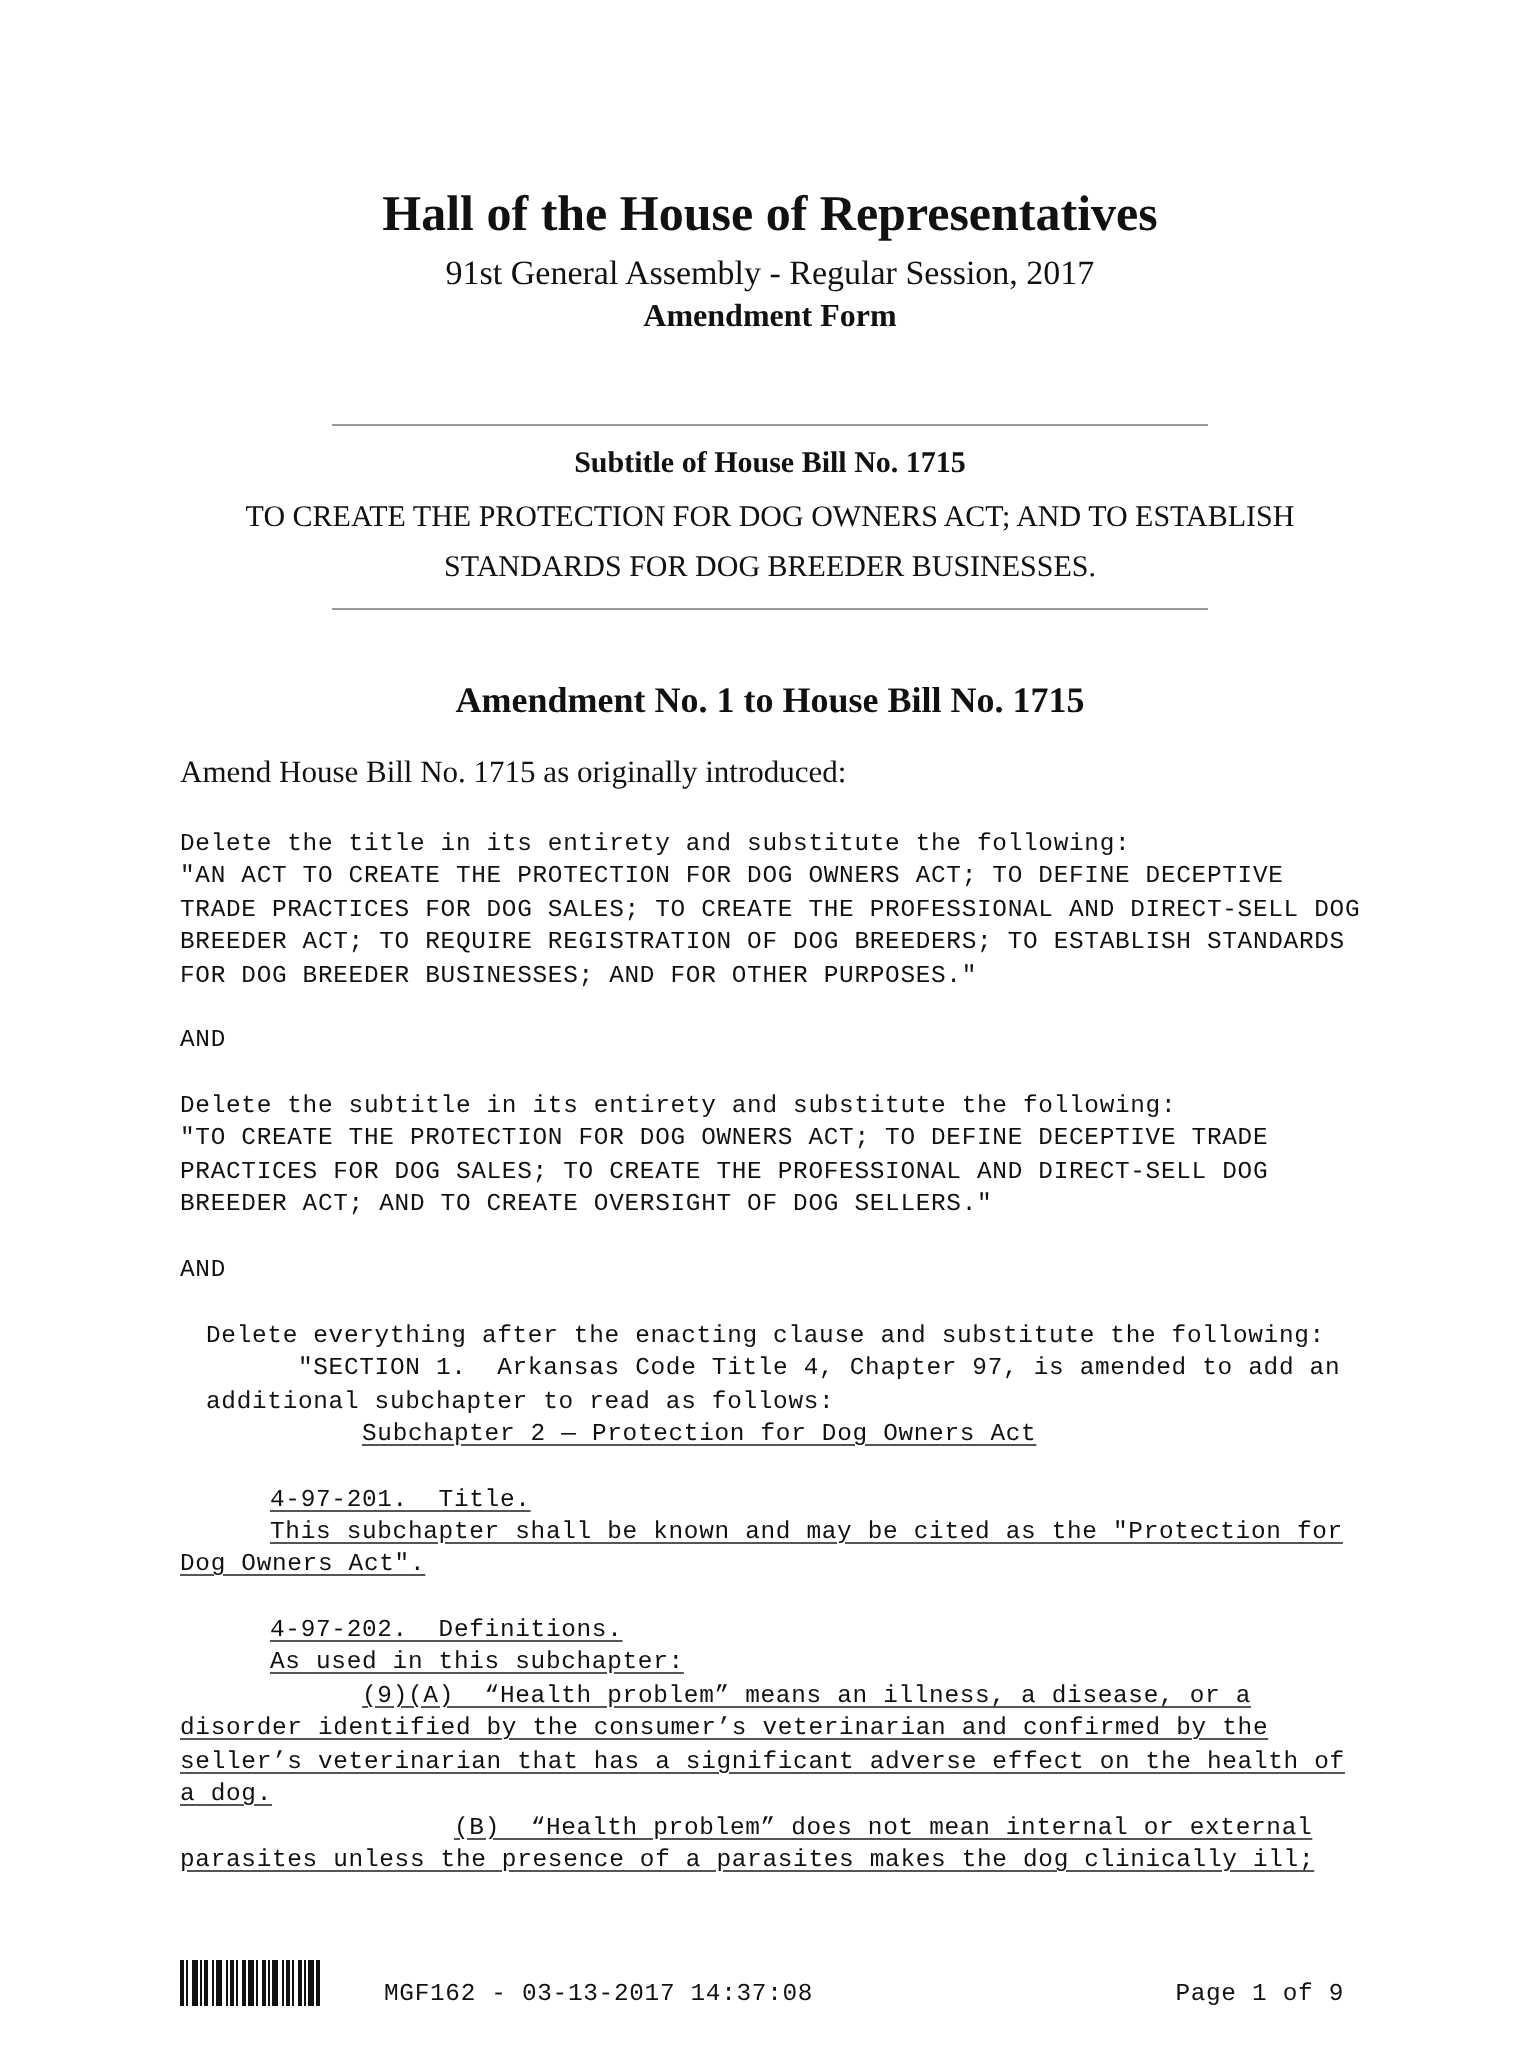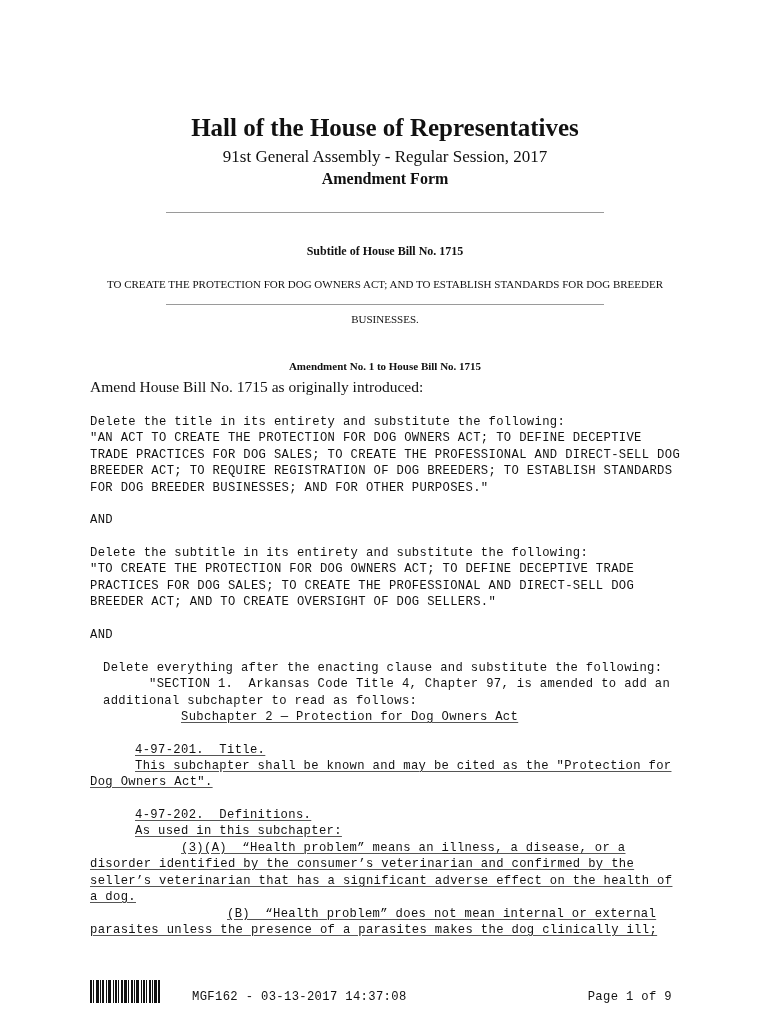--- a/index.html
+++ b/index.html
@@ -1,28 +1,28 @@
 <!DOCTYPE html>
 <html><head>
 <meta charset="utf-8">
 <style>
   html, body { margin:0; padding:0; background:#ffffff; }
   body { width:770px; height:1024px; position:relative; overflow:hidden; color:#111; }
   .serif { font-family:"Liberation Serif", "DejaVu Serif", serif; }
   .mono { font-family:"Liberation Mono", "DejaVu Sans Mono", monospace; }
-  .center { position:absolute; left:0; width:770px; text-align:center;margin-top:20px; }
+  .center { position:absolute; left:0; width:770px; text-align:center; }
   #title { top:94px; font-size:25px; font-weight:bold; }
   #session { top:127px; font-size:17px; }
   #form { top:150px; font-size:16px; font-weight:bold; }
   .rule { position:absolute; left:166px; width:438px; height:1px; background:#9a9a9a; }
   #rule1 { top:212px; }
   #rule2 { top:304px; }
-  #subtitle-head { top:224px; font-size:12px; font-weight:bold;text-align:center; }
-  #subtitle-text { top:247px; font-size:11px; line-height:35px; padding:0 90px; box-sizing:border-box; }
-  #amend-head { top:340px; font-size:11px; font-weight:bold;text-align:center; }
+  #subtitle-head { top:224px; font-size:15px; font-weight:bold;text-align:center; }
+  #subtitle-text { top:247px; font-size:15px; line-height:25px; padding:0 90px; box-sizing:border-box; }
+  #amend-head { top:340px; font-size:18px; font-weight:bold;text-align:center; }
   #amend-line { position:absolute; left:90px; top:378px; font-size:15.5px; }
   .body { position:absolute; left:90px; width:600px; font-size:12.2px; line-height:16.4px; white-space:pre; letter-spacing:0.35px; }
   .u { text-decoration:underline; text-decoration-color:#555; text-underline-offset:2px; }
   #footer-barcode { position:absolute; left:90px; top:980px; width:90px; height:23px; display:flex; }
   #footer-barcode span { display:block; height:100%; background:#111; }
   #footer-left { position:absolute; left:192px; top:990px; font-size:12.2px; letter-spacing:0.35px; }
   #footer-right { position:absolute; right:98px; top:990px; font-size:12.2px; letter-spacing:0.35px; }
 </style>
 </head>
 <body>
@@ -54,21 +54,21 @@
       "SECTION 1.  Arkansas Code Title 4, Chapter 97, is amended to add an
 additional subchapter to read as follows:</div>
 <div class="body mono" style="top:709px; left:181px;"><span class="u">Subchapter 2 — Protection for Dog Owners Act</span></div>
 
 <div class="body mono" style="top:742px; left:135px;"><span class="u">4-97-201.  Title.</span></div>
 <div class="body mono" style="top:758px; left:135px;"><span class="u">This subchapter shall be known and may be cited as the "Protection for</span></div>
 <div class="body mono" style="top:774px;"><span class="u">Dog Owners Act".</span></div>
 
 <div class="body mono" style="top:807px; left:135px;"><span class="u">4-97-202.  Definitions.</span></div>
 <div class="body mono" style="top:823px; left:135px;"><span class="u">As used in this subchapter:</span></div>
-<div class="body mono" style="top:840px; left:181px;"><span class="u">(3)(A)  “Health problem” means an illness, a disease, or a</span></div>
+<div class="body mono" style="top:840px; left:181px;"><span class="u">(9)(A)  “Health problem” means an illness, a disease, or a</span></div>
 <div class="body mono" style="top:856px;"><span class="u">disorder identified by the consumer’s veterinarian and confirmed by the</span></div>
 <div class="body mono" style="top:873px;"><span class="u">seller’s veterinarian that has a significant adverse effect on the health of</span></div>
 <div class="body mono" style="top:889px;"><span class="u">a dog.</span></div>
 <div class="body mono" style="top:906px; left:227px;"><span class="u">(B)  “Health problem” does not mean internal or external</span></div>
 <div class="body mono" style="top:922px;"><span class="u">parasites unless the presence of a parasites makes the dog clinically ill;</span></div>
 
 <div id="footer-barcode">
   <span style="width:2px;margin-right:1px"></span>
     <span style="width:1px;margin-right:2px"></span>
     <span style="width:3px;margin-right:1px"></span>

